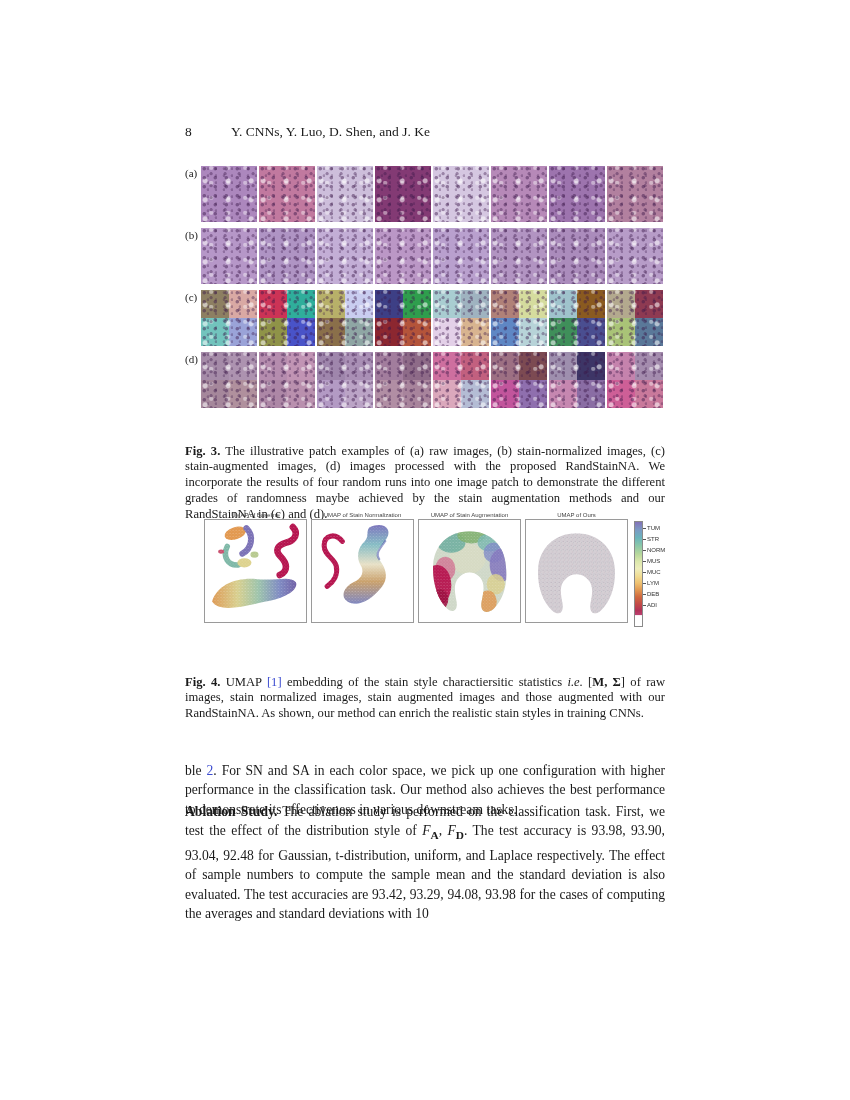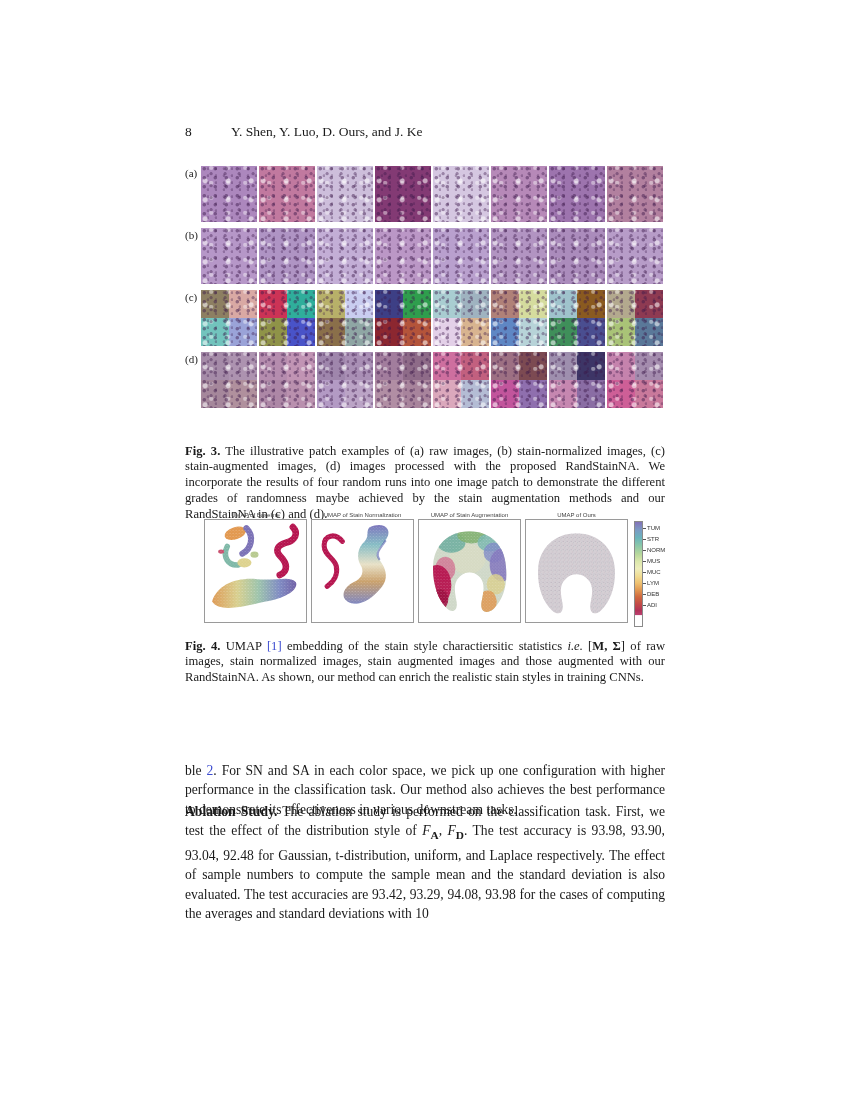--- a/index.html
+++ b/index.html
@@ -23,21 +23,21 @@
       radial-gradient(circle at 30% 30%, rgba(58,22,72,0.45) 1.3px, rgba(0,0,0,0) 2.2px),
       radial-gradient(circle at 72% 64%, rgba(58,22,72,0.38) 1.2px, rgba(0,0,0,0) 2px),
       radial-gradient(circle at 18% 78%, rgba(255,255,255,0.55) 1.9px, rgba(0,0,0,0) 3.1px),
       radial-gradient(circle at 60% 12%, rgba(255,255,255,0.42) 1.5px, rgba(0,0,0,0) 2.7px),
       radial-gradient(circle at 88% 38%, rgba(58,22,72,0.30) 1px, rgba(0,0,0,0) 1.8px);
     background-size:11px 9px,14px 12px,23px 19px,17px 15px,8px 7px;}
 
   
   .caption{position:absolute;left:185px;width:480px;font-size:12.6px;line-height:15.8px;text-align:justify;}
   .cap3{top:431px;}
-  .cap4{top:626px;font-family:Liberation Serif, serif;}
+  .cap4{top:662px;font-family:Liberation Serif, serif;}
   .capfix{font-weight:bold;margin-top:44px;}
   .link{color:#3b4bd0;}
   .lnk-int{color:#3b4bd0;}
   i.mf{font-style:italic;}
   sub b{font-weight:bold;}
   .msym{font-weight:bold;}
 
   
   .fig4{position:absolute;left:204px;top:511px;display:flex;align-items:flex-start;}
   .panel{width:103px;margin-right:4px;}
@@ -61,21 +61,21 @@
   .p2{top:788px;}
   .runin{font-weight:bold;}
 </style>
 </head>
 <body>
 
 <div class="page">
 
   <div class="runhead">
     <span class="pgnum">8</span>
-    <span class="authors">Y. Shen, Y. Luo, D. Ours, and J. Ke</span>
+    <span class="authors">Y. CNNs, Y. Luo, D. Shen, and J. Ke</span>
   </div>
 
   <div class="fig3" id="fig3-rows">
       <div class="fig3-row">
         <div class="row-label">(a)</div>
         <div class="patch-strip">
           <div class="patch tex" style="background-color: rgb(172, 135, 189);"></div>
           <div class="patch tex" style="background-color: rgb(193, 121, 159);"></div>
           <div class="patch tex" style="background-color: rgb(205, 190, 219);"></div>
           <div class="patch tex" style="background-color: rgb(131, 58, 116);"></div>

